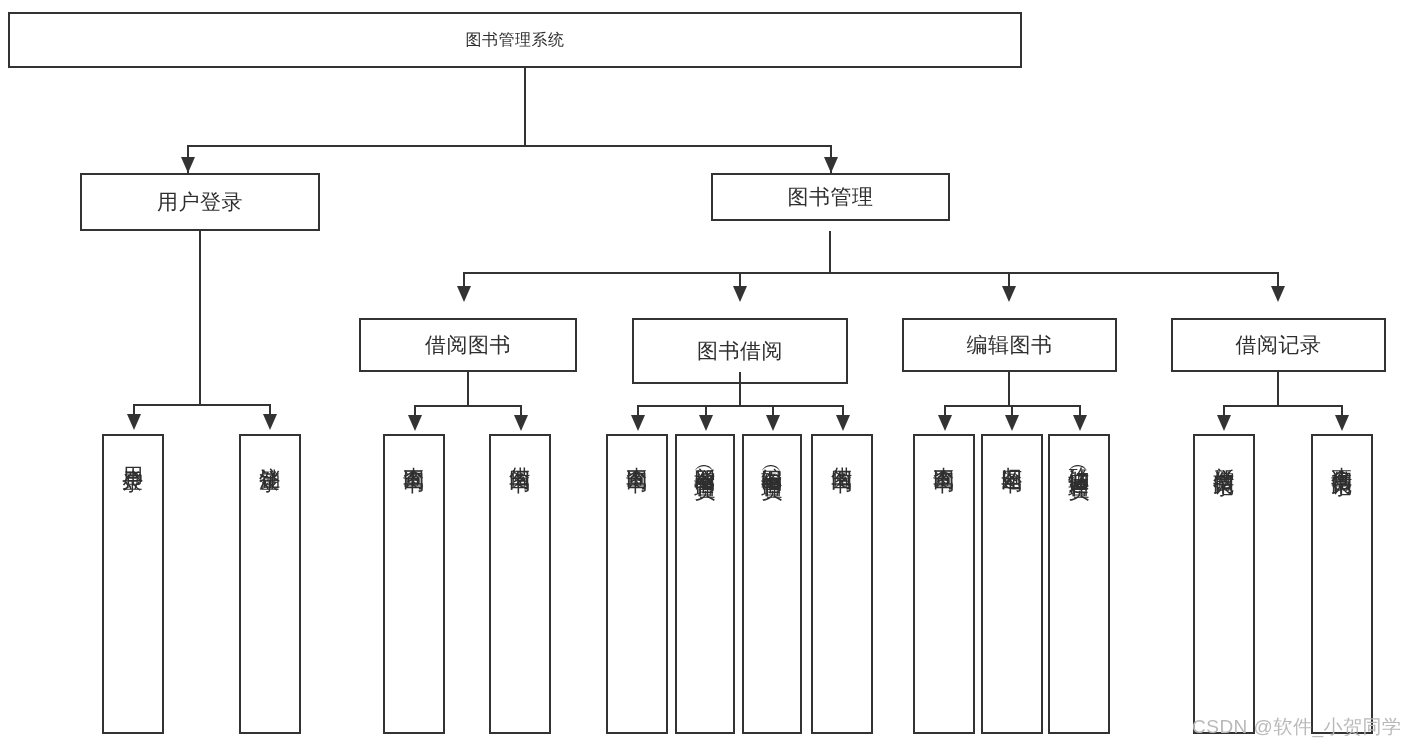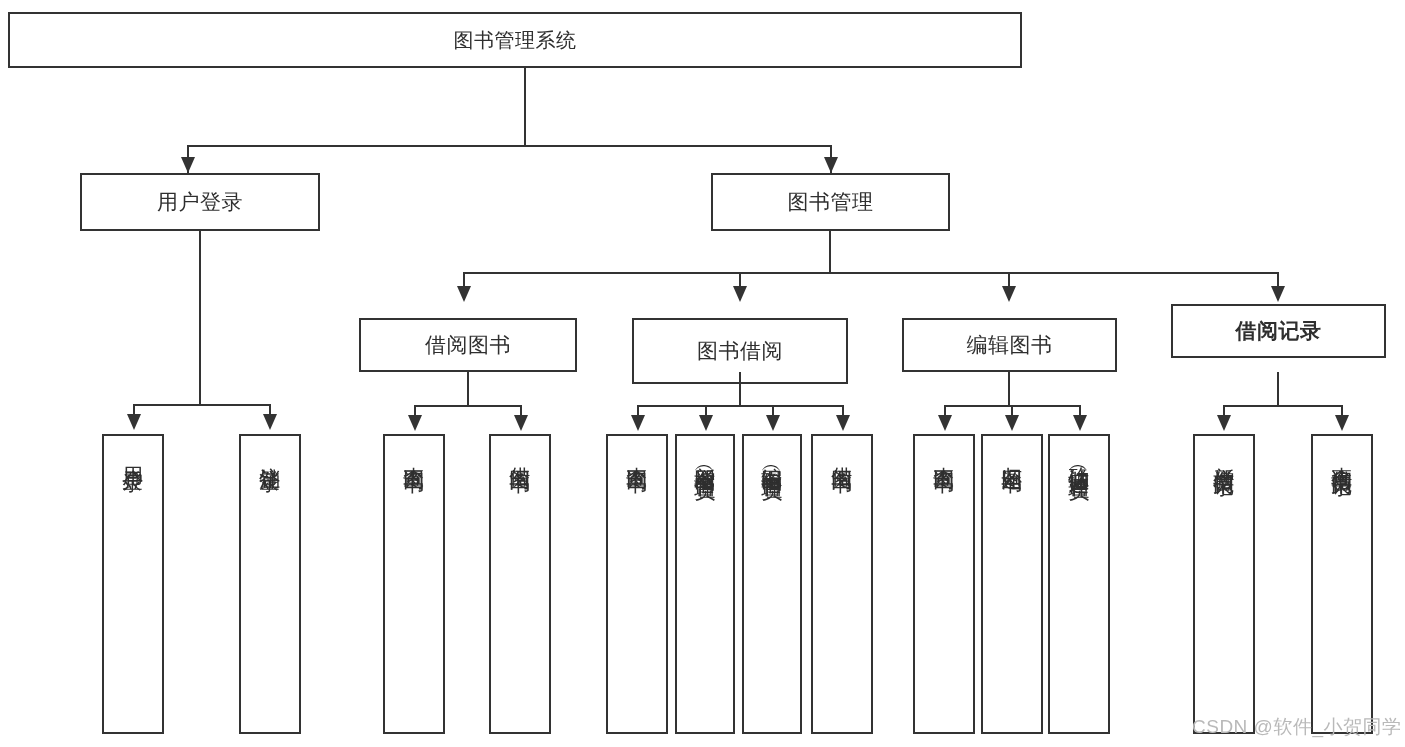--- a/index.html
+++ b/index.html
@@ -32,21 +32,21 @@
   }
   .node .label {
     font-size: 21px;
     line-height: 1.15;
     color: #2f2f2f;
     letter-spacing: 0.5px;
     white-space: nowrap;
   }
 
   
-  .node.root .label { font-size: 20px; }
+  .node.root .label { font-size: 16px; }
 
   
   .node.leaf {
     align-items: flex-start;
     justify-content: center;
     padding-top: 14px;
   }
   .node.leaf .label {
     writing-mode: vertical-rl;
     text-orientation: upright;
@@ -101,21 +101,21 @@
   <div class="vline" style="left:187px; top:145px; height:28px;"></div>
   <div class="arrow" style="left:181px; top:157px;"></div>
 
   <div class="vline" style="left:830px; top:145px; height:28px;"></div>
   <div class="arrow" style="left:824px; top:157px;"></div>
 
   <div class="node" style="left:80px; top:173px; width:240px; height:58px;">
     <span class="label">用户登录</span>
   </div>
 
-  <div class="node" style="left:711px; top:173px; width:239px; height:58px;">
+  <div class="node" style="left:711px; top:173px; width:239px; height:48px;">
     <span class="label">图书管理</span>
   </div>
 
   <div class="vline" style="left:199px; top:231px; height:175px;"></div>
   <div class="hline" style="left:133px; top:404px; width:138px;"></div>
   <div class="vline" style="left:133px; top:404px; height:18px;"></div>
   <div class="arrow" style="left:127px; top:414px;"></div>
   <div class="vline" style="left:269px; top:404px; height:18px;"></div>
   <div class="arrow" style="left:263px; top:414px;"></div>
 
@@ -139,21 +139,21 @@
   </div>
 
   <div class="node" style="left:632px; top:318px; width:216px; height:66px;">
     <span class="label">图书借阅</span>
   </div>
 
   <div class="node" style="left:902px; top:318px; width:215px; height:54px;">
     <span class="label">编辑图书</span>
   </div>
 
-  <div class="node" style="left:1171px; top:304px; width:215px; height:54px;font-weight:bold;">
+  <div class="node" style="left:1171px; top:318px; width:215px; height:54px;">
     <span class="label">借阅记录</span>
   </div>
 
   <div class="vline" style="left:467px; top:372px; height:35px;"></div>
   <div class="hline" style="left:414px; top:405px; width:106px;"></div>
   <div class="vline" style="left:414px; top:405px; height:16px;"></div>
   <div class="arrow" style="left:408px; top:415px;"></div>
   <div class="vline" style="left:520px; top:405px; height:16px;"></div>
   <div class="arrow" style="left:514px; top:415px;"></div>
 

